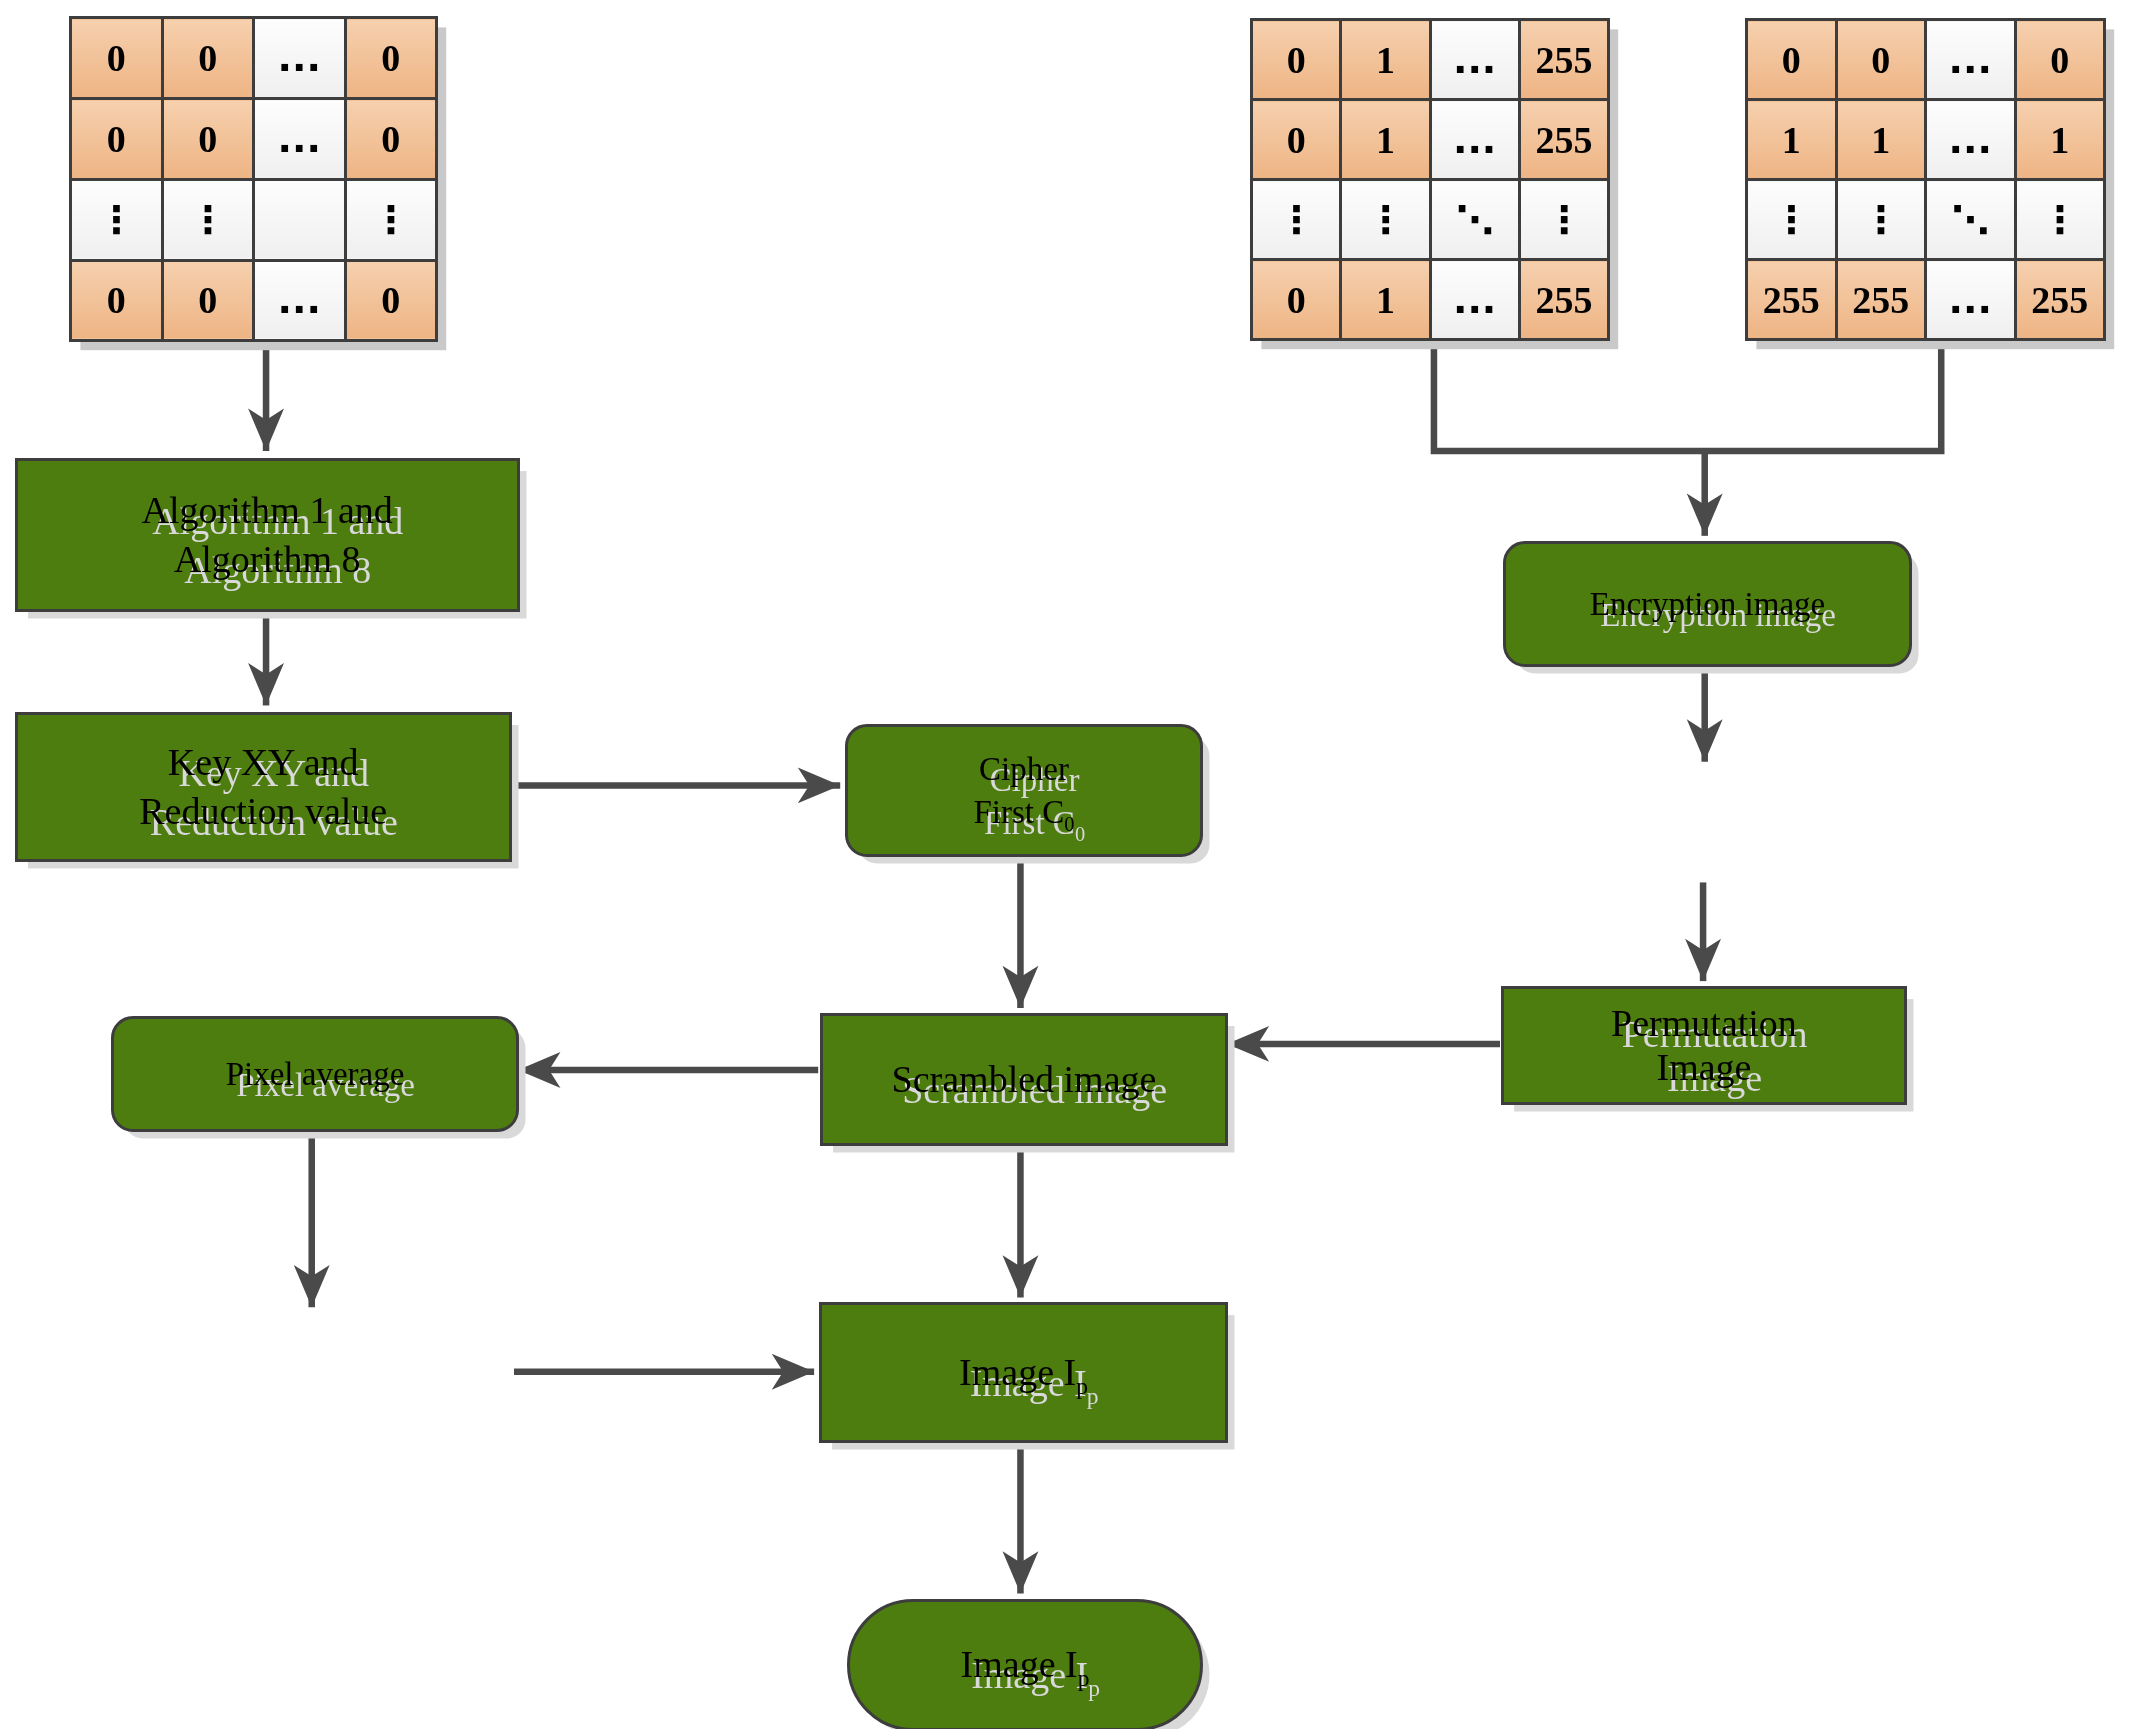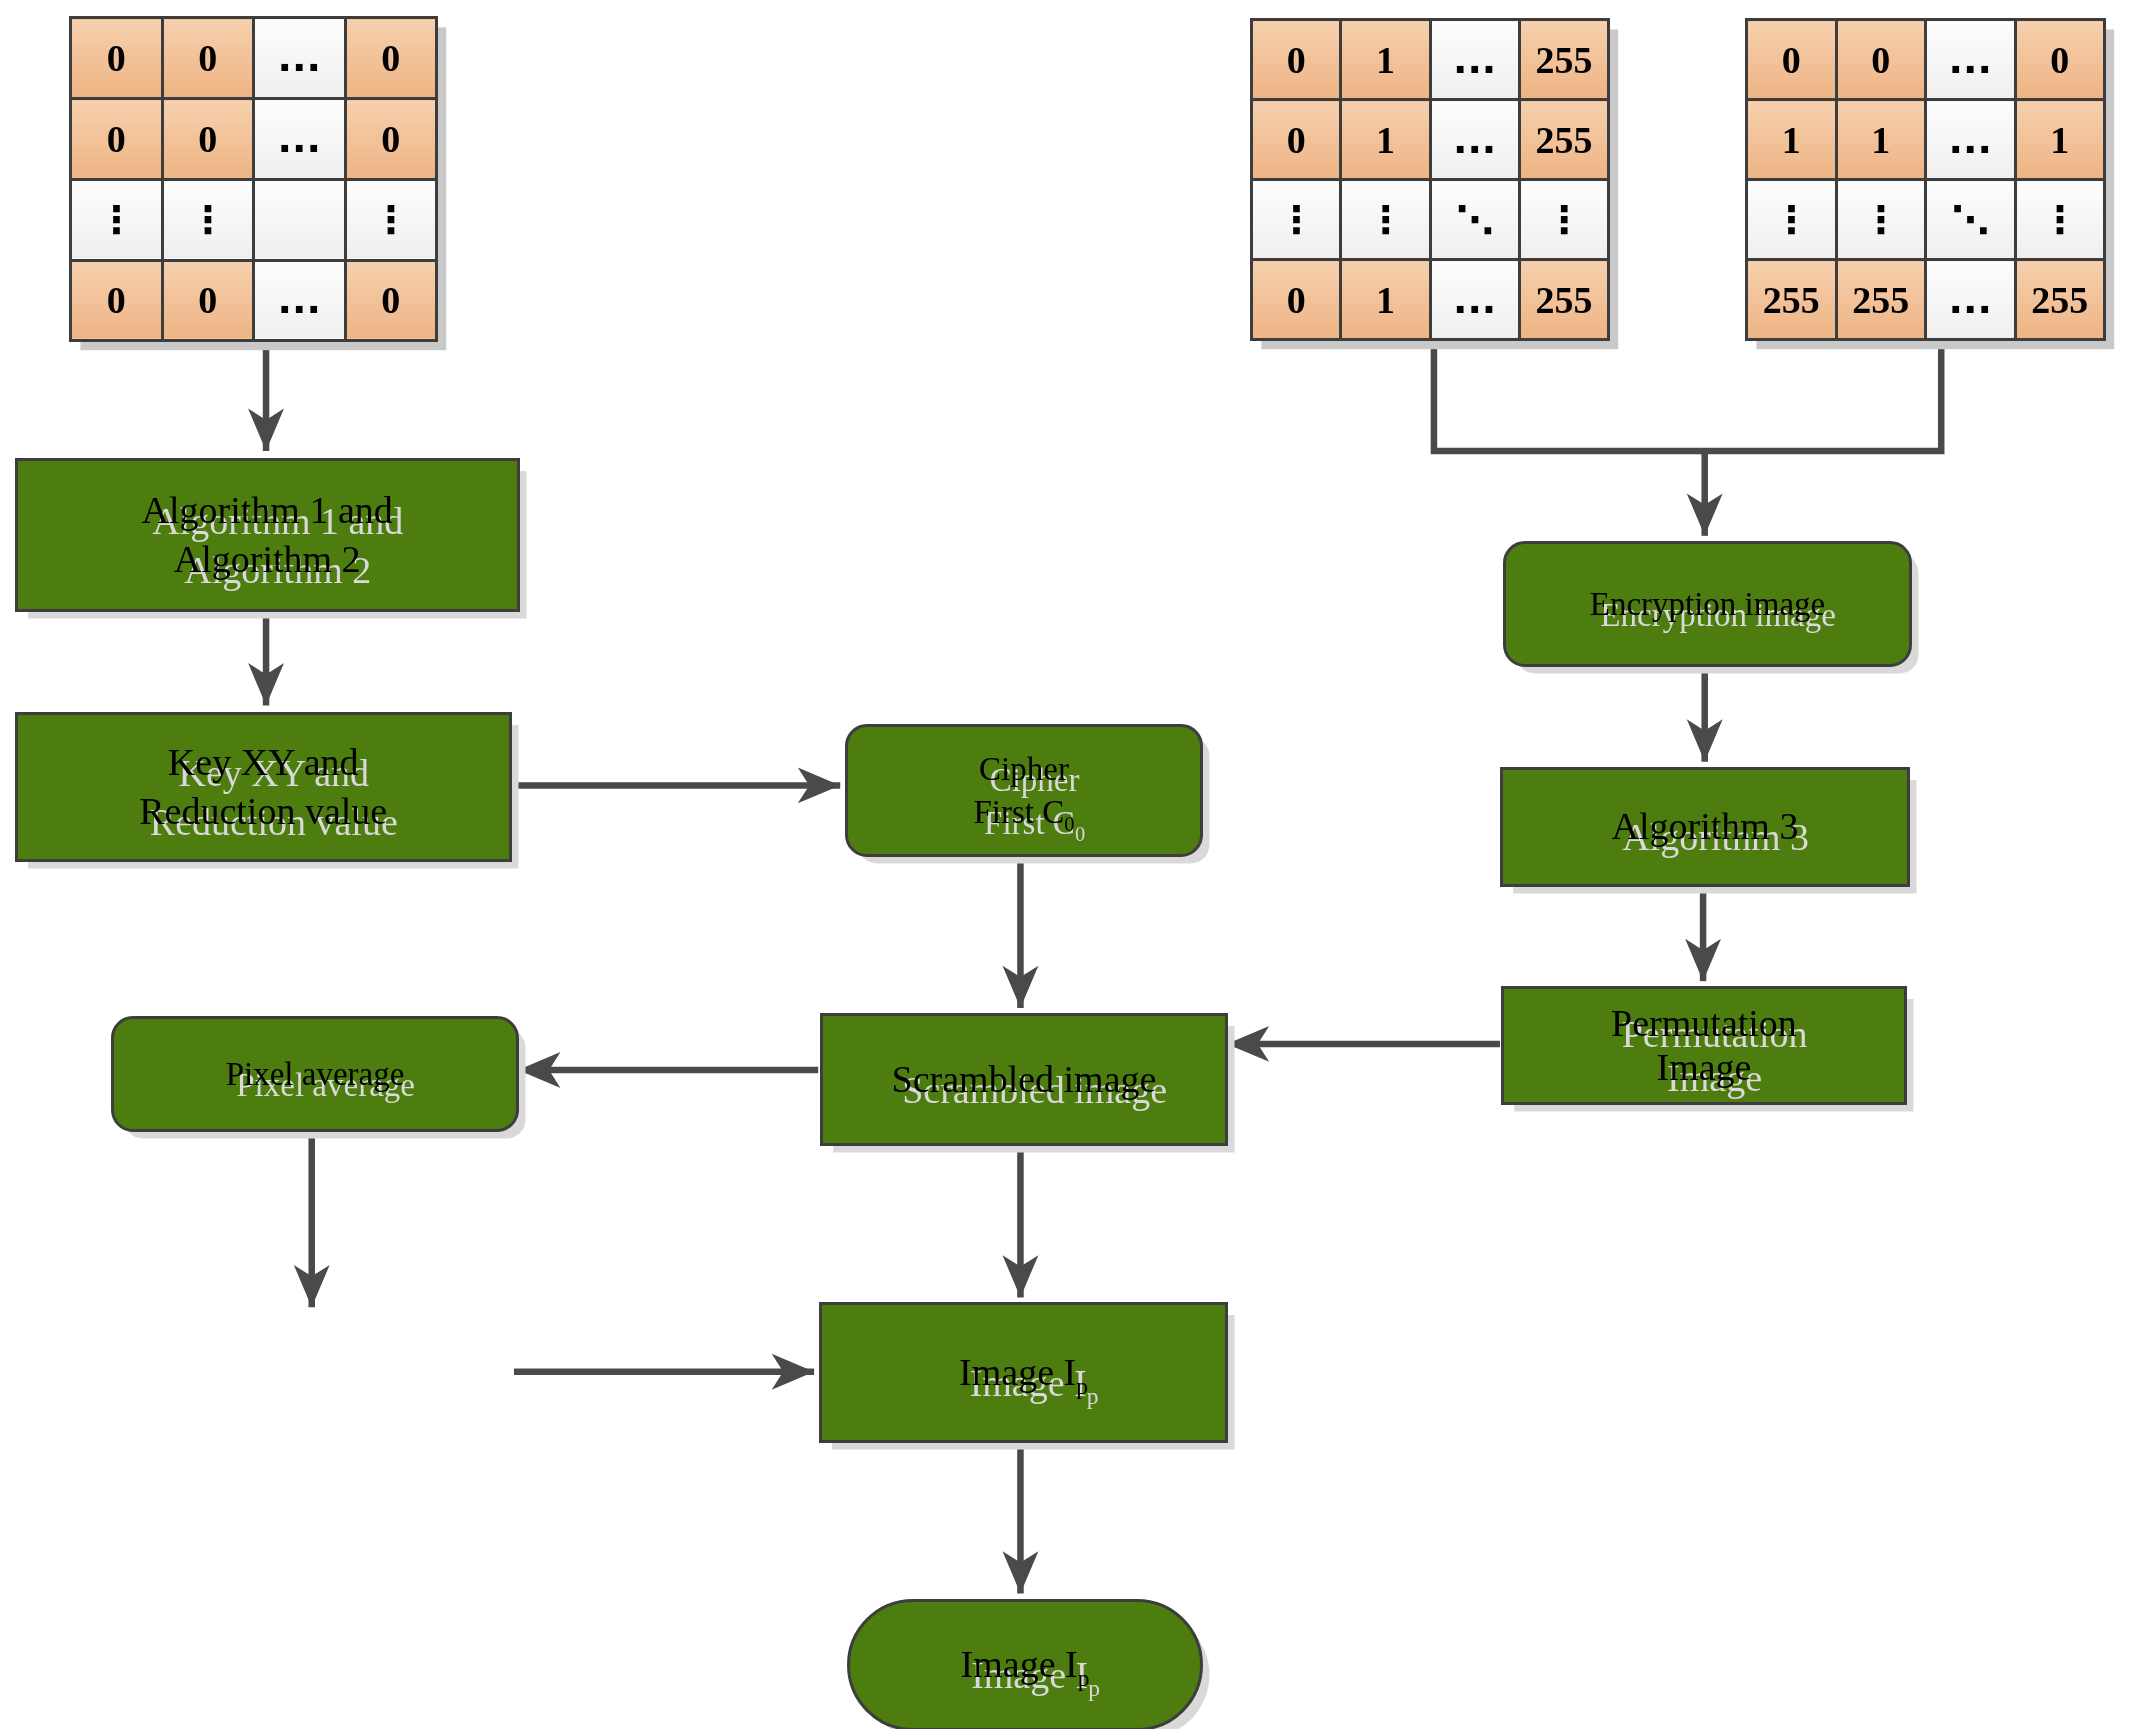--- a/index.html
+++ b/index.html
@@ -166,21 +166,21 @@
           <td class="num">255</td>
           <td class="dots">...</td>
           <td class="num">255</td>
         </tr>
       </tbody>
     </table>
 
   <div class="box" style="left:14.7px;top:458px;width:499px;height:148px">
     <div class="label">
       <span>Algorithm 1 and</span><br>
-      <span>Algorithm 2</span>
+      <span>Algorithm 8</span>
     </div>
   </div>
 
   <div class="box" style="left:14.7px;top:712px;width:491px;height:144px">
     <div class="label">
       <span>Key XY and</span><br>
       <span>Reduction value</span>
     </div>
   </div>
 
@@ -188,23 +188,20 @@
     <div class="label">
       <span>Cipher</span><br>
       <span>First C</span><sub>0</sub>
     </div>
   </div>
 
   <div class="box small-text" style="left:1503px;top:541px;width:403px;height:120px">
     <div class="label">Encryption image</div>
   </div>
 
-  <div class="box" style="left:1500px;top:767px;width:404px;height:114px">
-    <div class="label">Algorithm 3</div>
-  </div>
 
   <div class="box" style="left:1501px;top:986px;width:400px;height:113px;line-height:1.15">
     <div class="label">
       <span>Permutation</span><br>
       <span>Image</span>
     </div>
   </div>
 
   <div class="box small-text" style="left:111px;top:1016px;width:402px;height:110px">
     <div class="label">Pixel average</div>

